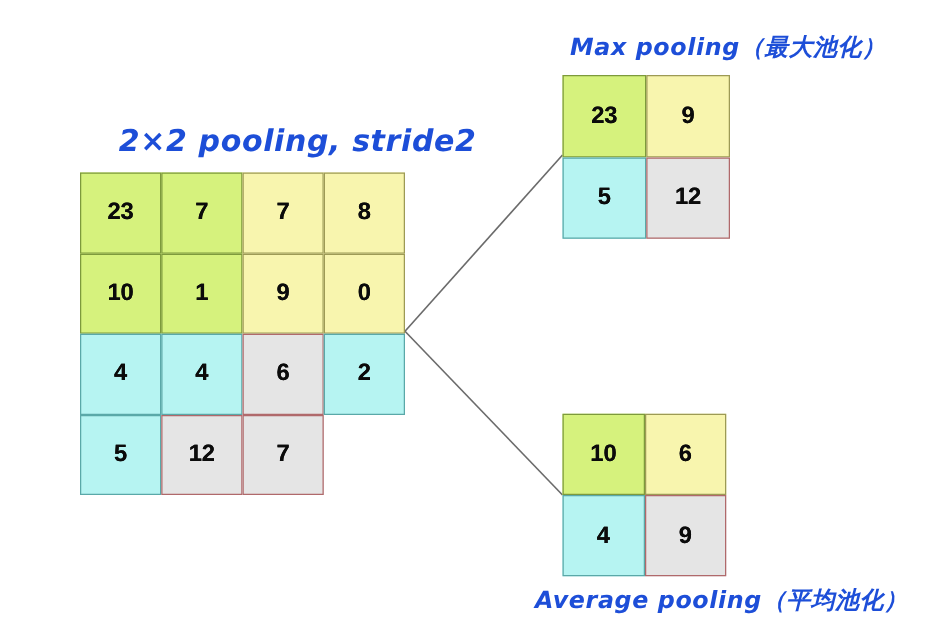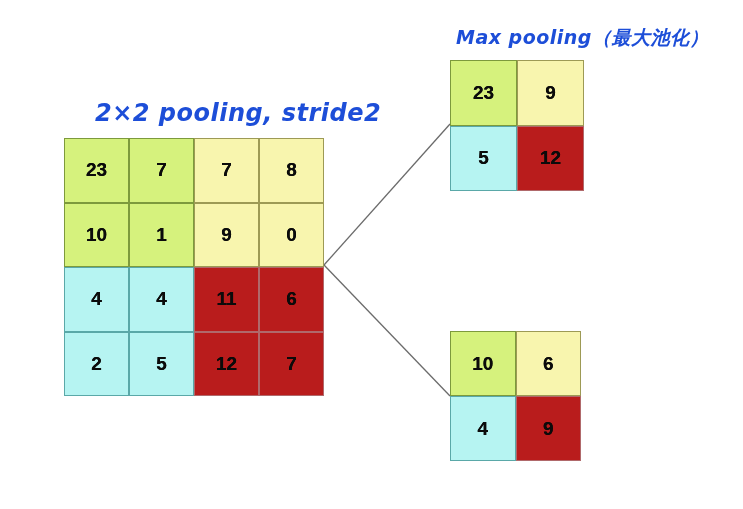--- a/index.html
+++ b/index.html
@@ -89,21 +89,21 @@
     font-size: 19px;
     color: #0b0b0b;
     border: 1px solid rgba(0,0,0,0.35);
     text-shadow: 0 0 0 #000;
   }
   #grid-max .cell, #grid-avg .cell { font-size: 19px; }
 
   .c-green  { background: #d6f27d; border-color: #7d9a3c; }
   .c-yellow { background: #f8f5ae; border-color: #9d9a55; }
   .c-cyan   { background: #b6f4f2; border-color: #5aa8a8; }
-  .c-pink   { background: #b91c1c; border-color: #b0696b; }
+  .c-pink   { background: #e5e5e5; border-color: #b0696b; }
 
   
   #connectors {
     position: absolute;
     left: 0; top: 0;
     width: 743px;
     height: 509px;
     pointer-events: none;
   }
 </style>
@@ -123,21 +123,20 @@
       <div class="cell c-green">23</div>
       <div class="cell c-green">7</div>
       <div class="cell c-yellow">7</div>
       <div class="cell c-yellow">8</div>
       <div class="cell c-green">10</div>
       <div class="cell c-green">1</div>
       <div class="cell c-yellow">9</div>
       <div class="cell c-yellow">0</div>
       <div class="cell c-cyan">4</div>
       <div class="cell c-cyan">4</div>
-      <div class="cell c-pink">11</div>
       <div class="cell c-pink">6</div>
       <div class="cell c-cyan">2</div>
       <div class="cell c-cyan">5</div>
       <div class="cell c-pink">12</div>
       <div class="cell c-pink">7</div>
     </div>
 
   <div class="title" id="title-max">Max pooling（最大池化）</div>
 
   <div class="grid" id="grid-max">
@@ -147,14 +146,15 @@
       <div class="cell c-pink">12</div>
     </div>
 
   <div class="grid" id="grid-avg">
       <div class="cell c-green">10</div>
       <div class="cell c-yellow">6</div>
       <div class="cell c-cyan">4</div>
       <div class="cell c-pink">9</div>
     </div>
 
+  <div class="title" id="title-avg">Average pooling（平均池化）</div>
 
 </div>
 
 </body></html>

